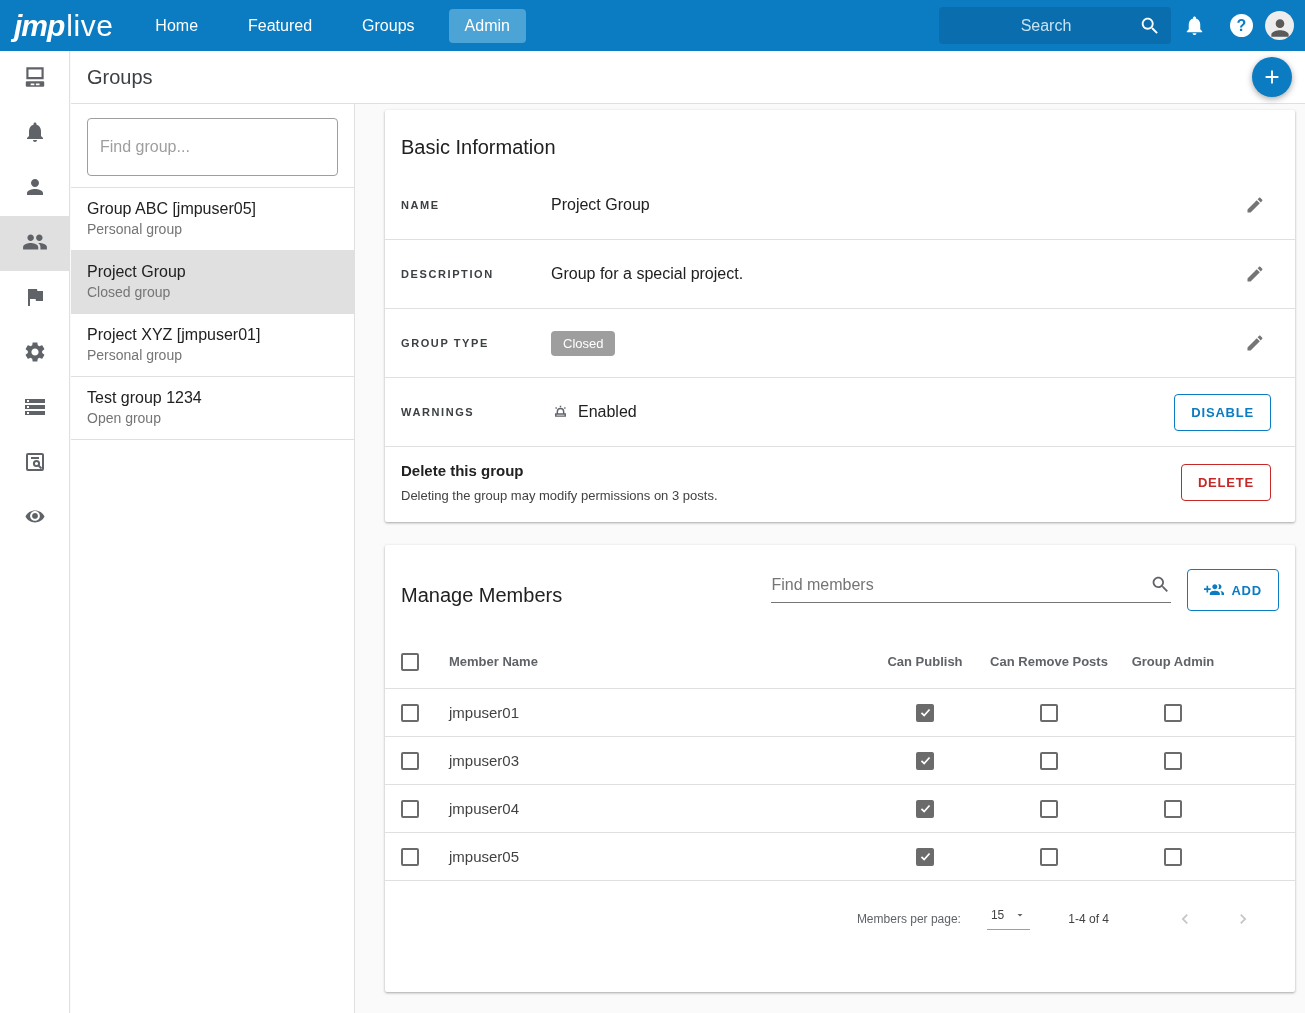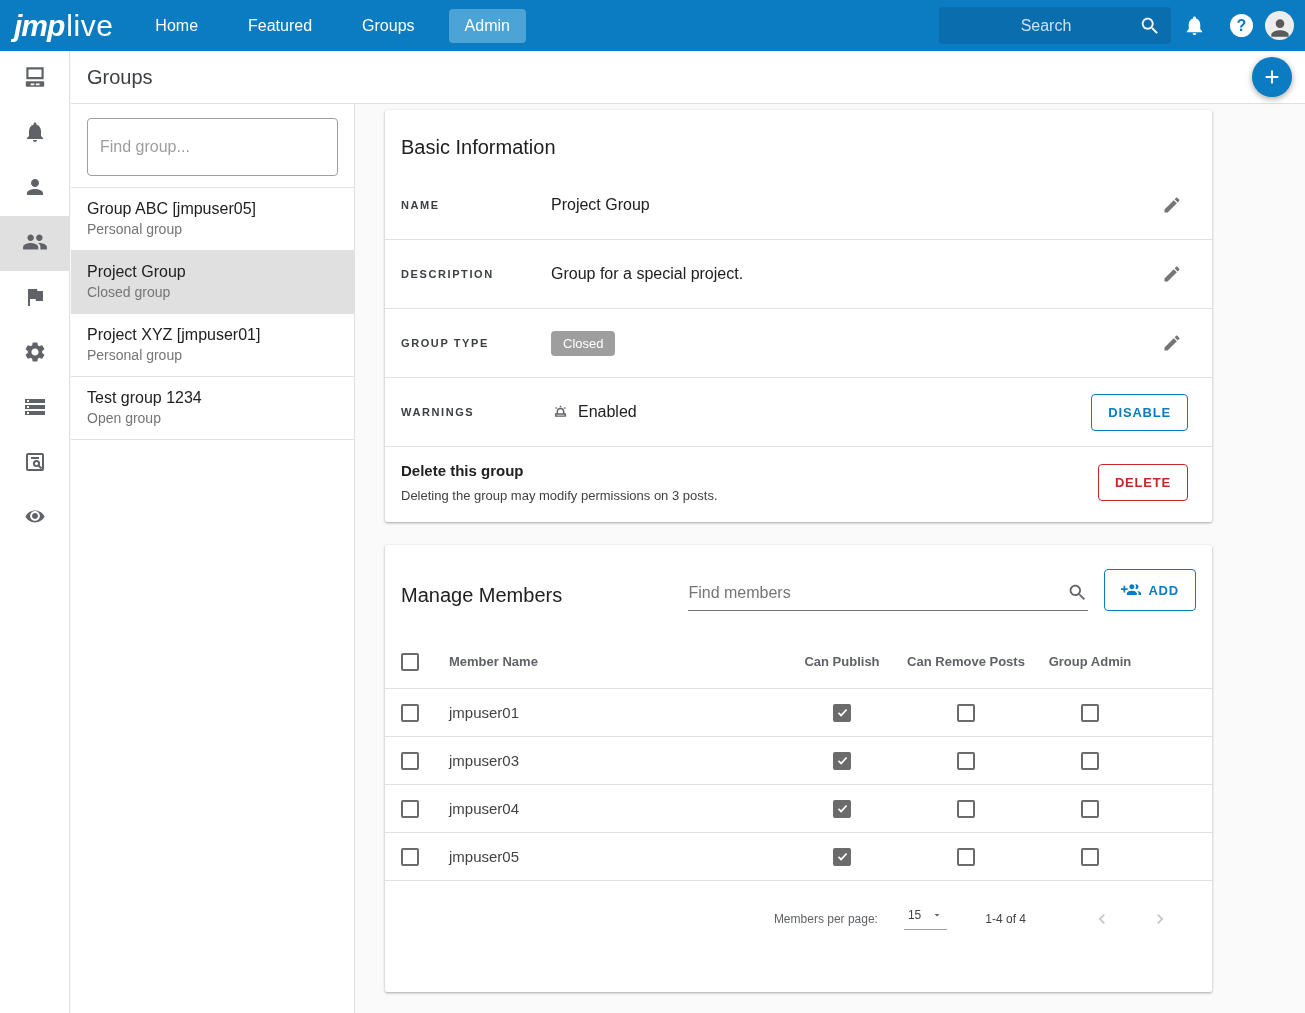--- a/index.html
+++ b/index.html
@@ -52,21 +52,21 @@
                 display:flex; align-items:center; padding:0 12px; background:#fff; }
   .find-group input { border:none; outline:none; font-size:16px; width:100%; color:#424242; font-family:inherit; }
   .find-group input::placeholder { color:#9e9e9e; }
   .group-items { border-top:1px solid #e0e0e0; }
   .group-item { padding:12px 16px 13px; border-bottom:1px solid #e0e0e0; cursor:pointer; }
   .group-item.selected { background:#e0e0e0; }
   .g-name { font-size:16px; color:#212121; }
   .g-type { font-size:14px; color:#757575; margin-top:3px; }
 
   
-  .card { position:absolute; left:385px; width:827px; background:#fff; border-radius:2px;
+  .card { position:absolute; left:385px; width:910px; background:#fff; border-radius:2px;
           box-shadow:0 1px 3px rgba(0,0,0,.24), 0 1px 2px rgba(0,0,0,.12); }
   .card-basic { top:110px; }
   .card-members { top:545px; height:447px; }
   .card-title { padding:26px 16px 12px; font-size:20px; color:#212121; }
 
   .info-row { display:flex; align-items:center; min-height:69px; padding:0 24px 0 16px;
               border-bottom:1px solid #e0e0e0; }
   .info-label { width:150px; font-size:11px; font-weight:bold; letter-spacing:1.6px; color:#3c4043; }
   .info-value { flex:1; font-size:16px; color:#212121; display:flex; align-items:center; gap:8px; }
   .edit-btn { background:none; border:none; color:#757575; cursor:pointer; padding:6px; display:flex; }
@@ -78,21 +78,21 @@
   .btn-red  { border-color:#c62828; color:#c62828; }
 
   .delete-section { display:flex; align-items:center; padding:15px 24px 19px 16px; }
   .del-title { font-size:15px; font-weight:bold; color:#212121; margin-bottom:9px; }
   .del-note { font-size:13px; color:#424242; }
 
   
   .mm-header { display:flex; align-items:flex-end; padding:24px 16px 6px; }
   .mm-title { font-size:20px; color:#212121; padding-bottom:6px; margin-right:auto; }
   .find-members { width:400px; border-bottom:1px solid #757575; display:flex; align-items:center;
-                  padding-bottom:7px; margin-bottom:2px; }
+                  padding-bottom:7px; margin-bottom:10px; }
   .find-members input { flex:1; border:none; outline:none; font-size:16px; color:#424242;
                         font-family:inherit; min-width:0; }
   .find-members input::placeholder { color:#757575; }
   .find-members .sicon { color:#5f6368; display:flex; }
   .add-btn { margin-left:16px; margin-bottom:2px;justify-content:center; }
 
   .mtable { margin-top:16px; }
   .mrow { display:flex; align-items:center; padding:0 60px 0 16px; border-bottom:1px solid #e0e0e0; }
   .mrow-head { height:54px; color:#5f6368; font-size:13px; font-weight:bold; }
   .mrow-data { height:48px; font-size:15px; color:#424242; }

